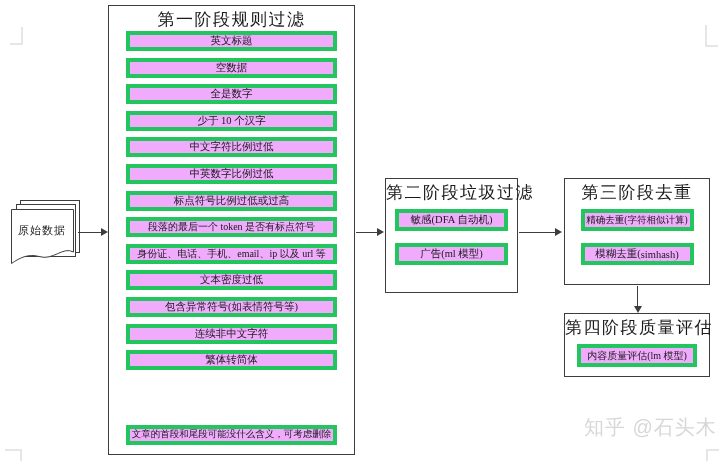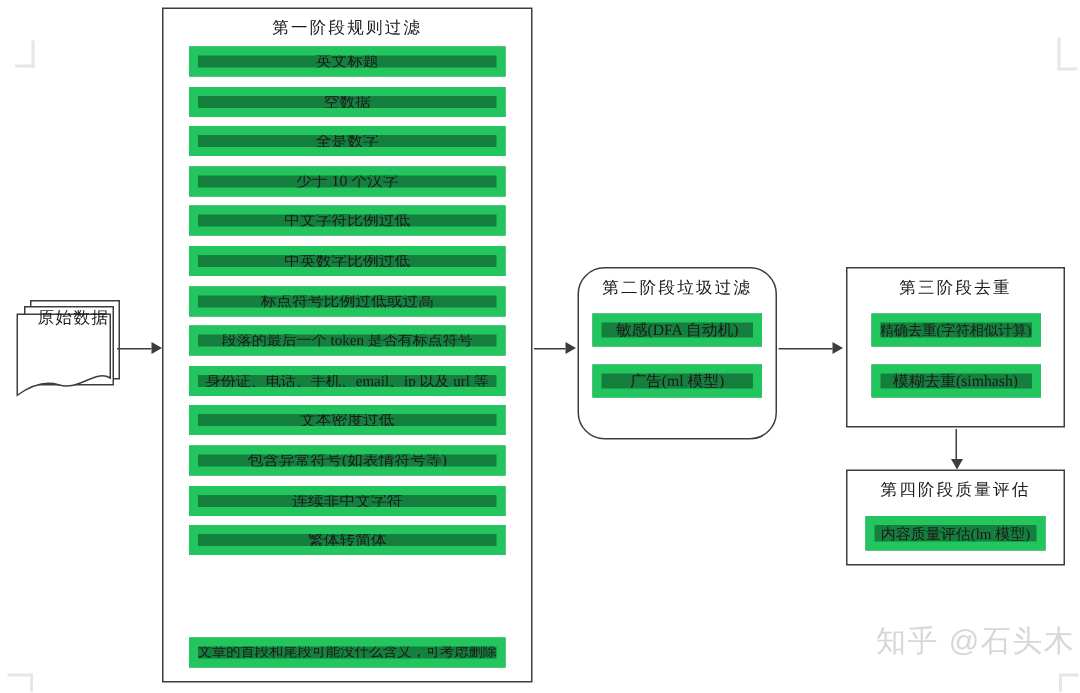--- a/index.html
+++ b/index.html
@@ -10,42 +10,42 @@
     color:#1a1a1a;
   }
   .abs{position:absolute;}
 
   
   .stage-box{
     position:absolute;border:1px solid #3d3d3d;background:#fff;
     display:flex;flex-direction:column;box-sizing:border-box;
   }
   .stage-title{
-    text-align:center;font-size:11px;letter-spacing:1.5px;
+    text-align:center;font-size:17px;letter-spacing:1.5px;
     padding-top:6px;line-height:15px;flex:0 0 auto;white-space:nowrap;
   }
   .item{
-    border:6px solid #22c55e;background:#15803d;box-sizing:border-box;
+    border:4px solid #22c55e;background:#f0abfc;box-sizing:border-box;
     display:flex;align-items:center;justify-content:center;
     font-size:10.5px;white-space:nowrap;overflow:hidden;
   }
 
   
   #stage1{left:108px;top:5px;width:247px;height:450px;}
   #stage1 .items{
     flex:1 1 auto;display:flex;flex-direction:column;
     justify-content:space-between;padding:4px 17px 9px 17px;
   }
   #stage1 .item{height:20px;flex:0 0 auto;}
   #stage1 .item:nth-child(8),
   #stage1 .item:nth-child(9){font-size:10px;}
   #stage1 .item:nth-child(14){font-size:9.5px;margin-top:48px;}
 
   
-  #stage2{left:385px;top:178px;width:133px;height:115px;border-radius:18px;}
+  #stage2{left:385px;top:178px;width:133px;height:115px;}
   #stage3{left:564px;top:178px;width:146px;height:107px;}
   #stage4{left:564px;top:313px;width:146px;height:64px;}
   .mini-items{
     flex:1 1 auto;display:flex;flex-direction:column;
     align-items:center;padding-top:9px;gap:12px;
   }
   .mini-items .item{height:22px;width:113px;flex:0 0 auto;}
   #stage3 .item-exact{font-size:9.5px;}
   #stage4 .mini-items .item{width:120px;height:23px;font-size:10px;}
   .wavy{text-decoration:underline;text-decoration-style:wavy;
@@ -66,21 +66,21 @@
   }
   #arrow1{left:78px;top:232px;width:23px;}
   #arrow2{left:356px;top:232px;width:21px;}
   #arrow3{left:519px;top:232px;width:36px;}
   #arrow4{left:637px;top:286px;height:20px;}
 
   
   #source{left:9px;top:194px;width:78px;height:76px;}
   #source svg{display:block;}
   #source .label{
-    position:absolute;left:2px;top:10px;width:62px;text-align:right;
+    position:absolute;left:2px;top:29px;width:62px;text-align:center;
     font-size:11px;letter-spacing:1px;white-space:nowrap;
   }
 
   
   .crop{position:absolute;box-sizing:border-box;}
   #crop-tl{left:10px;top:27px;width:13px;height:18px;
     border-right:2px solid #e6e6e6;border-bottom:2px solid #e6e6e6;}
   #crop-tr{left:705px;top:25px;width:13px;height:22px;
     border-left:2px solid #e6e6e6;border-bottom:2px solid #e6e6e6;}
   #crop-bl{left:5px;top:449px;width:17px;height:12px;

